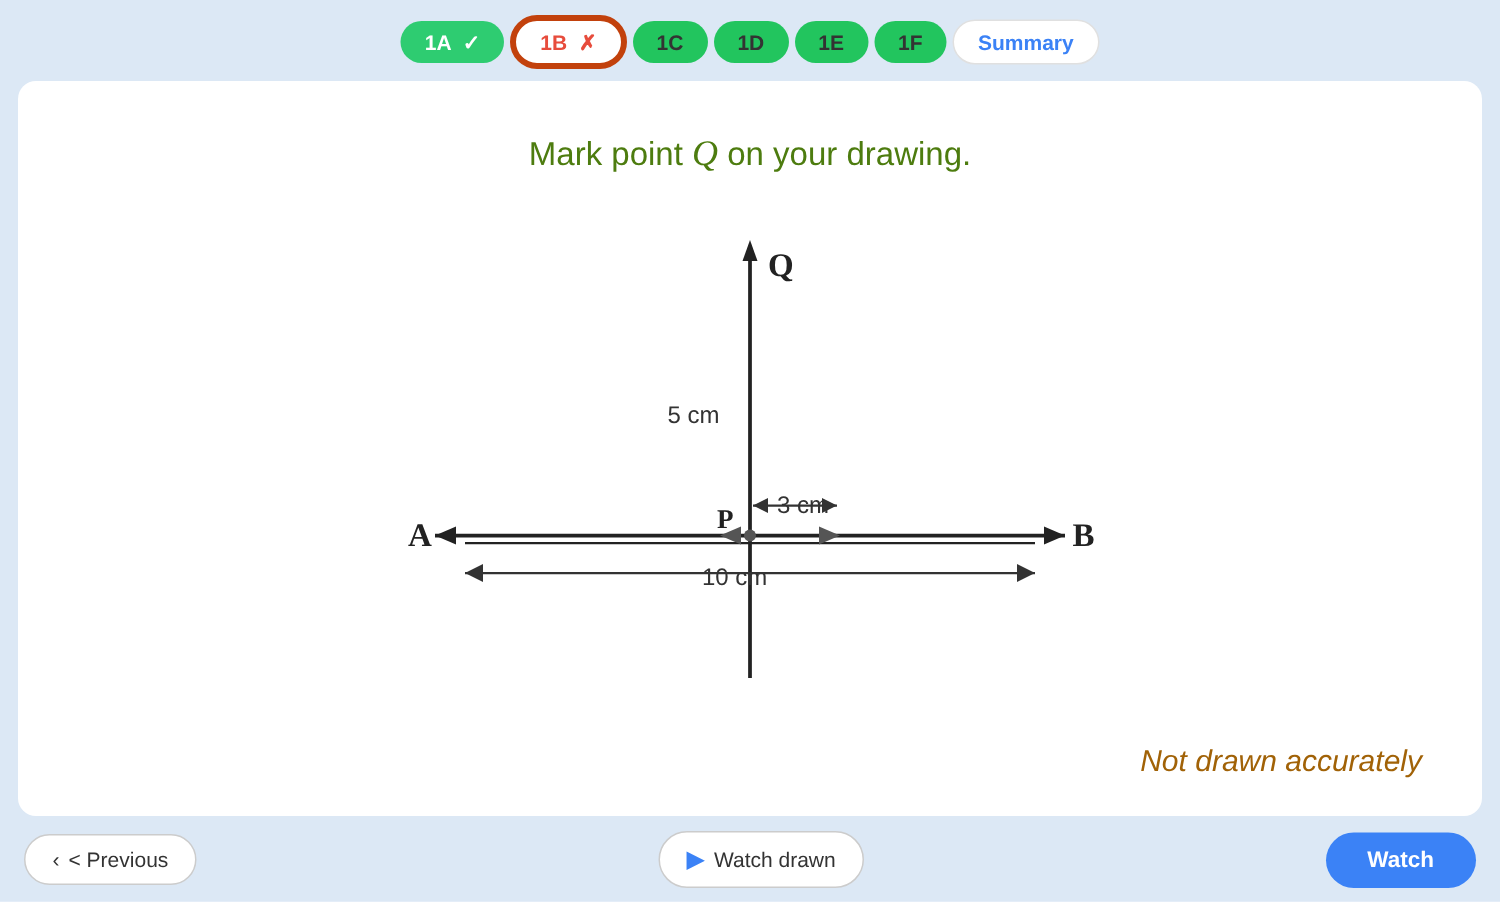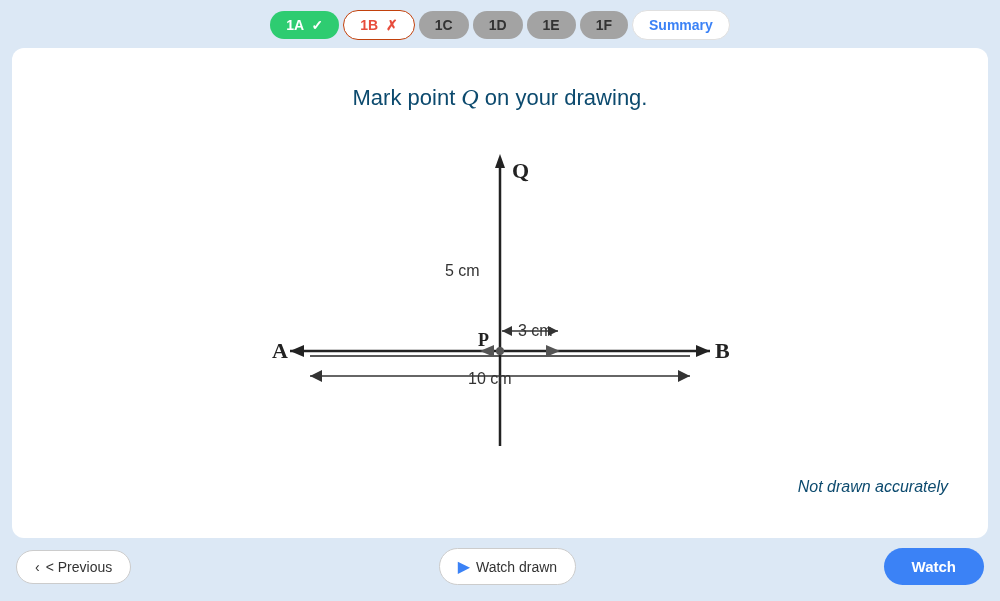--- a/index.html
+++ b/index.html
@@ -22,33 +22,33 @@
       background: #dce8f5;
     }
 
     .tab {
       padding: 6px 16px;
       border-radius: 20px;
       font-size: 14px;
       font-weight: 600;
       cursor: pointer;
       border: none;
-      background: #a3a3a3;
+      background: #22c55e;
       color: #333;
     }
 
     .tab.active-green {
       background: #2ecc71;
       color: white;
     }
 
     .tab.active-red {
       background: white;
       color: #e74c3c;
-      border: 1px solid #c2410c;
+      border: 4px solid #c2410c;
     }
 
     .tab.summary {
       background: white;
       color: #3b82f6;
       border: 1px solid #e0e0e0;
     }
 
     .tab-check {
       margin-left: 4px;
@@ -65,21 +65,21 @@
       background: white;
       border-radius: 12px;
       padding: 30px 20px 20px;
       height: 490px;
       position: relative;
     }
 
     .question-text {
       text-align: center;
       font-size: 22px;
-      color: #0c4a6e;
+      color: #4d7c0f;
       line-height: 1.6;
       margin-bottom: 10px;
     }
 
     .question-text .math-inline {
       font-style: italic;
       font-family: Georgia, serif;
       font-size: 24px;
     }
 
@@ -92,24 +92,24 @@
     
     .diagram-area {
       display: flex;
       justify-content: center;
       align-items: center;
       margin-top: 20px;
     }
 
     .not-drawn {
       position: absolute;
-      bottom: 42px;
+      bottom: 24px;
       right: 40px;
-      font-size: 16px;
-      color: #0c4a6e;
+      font-size: 20px;
+      color: #a16207;
       font-style: italic;
     }
 
     
     .bottom-bar {
       display: flex;
       align-items: center;
       justify-content: space-between;
       padding: 10px 16px;
       background: #dce8f5;

